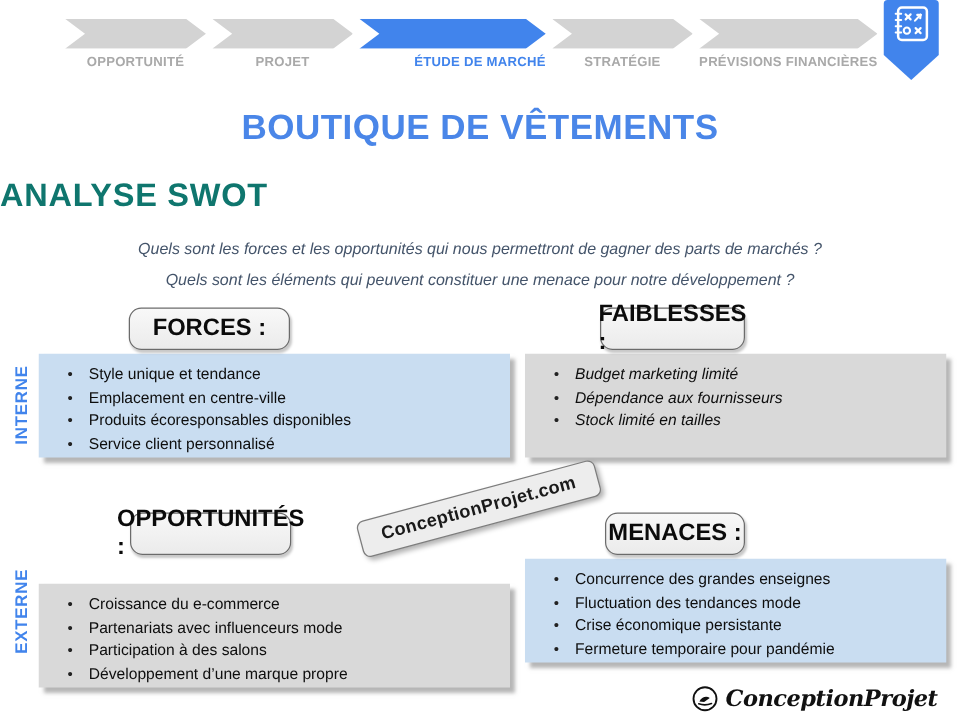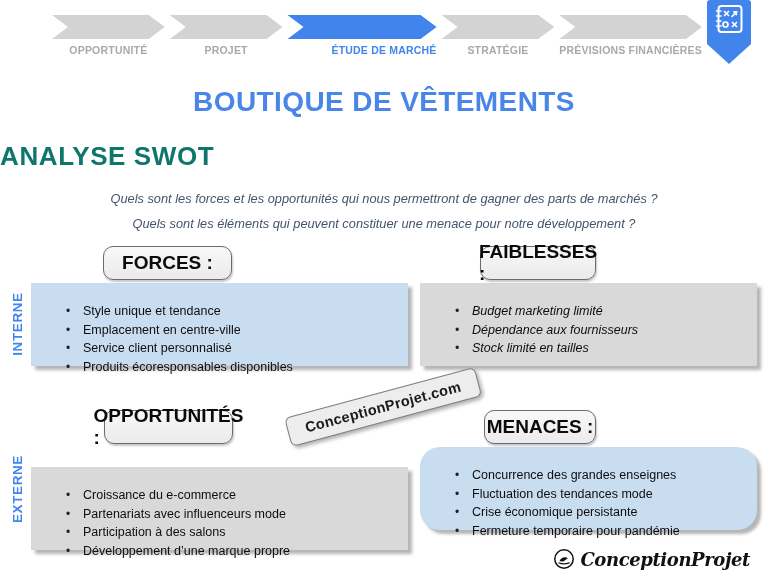--- a/index.html
+++ b/index.html
@@ -35,22 +35,22 @@
   #tag-opportunites{left:104px;top:410px;width:127px;}
   #tag-menaces{left:484px;top:410px;width:110px;}
 
   
   .panel{position:absolute;box-shadow:4px 4px 3px rgba(122,122,122,.55);z-index:1;}
   .panel.blue{background:var(--panel-blue);}
   .panel.gray{background:var(--panel-gray);}
   #panel-forces{left:31px;top:283px;width:377px;height:83px;}
   #panel-faiblesses{left:420px;top:283px;width:337px;height:83px;font-style:italic;}
   #panel-opportunites{left:31px;top:467px;width:377px;height:83px;}
-  #panel-menaces{left:420px;top:447px;width:337px;height:83px;border-radius:20px;}
-  .panel ul{list-style:none;margin:12px;padding:8px 8px 0 22px;}
+  #panel-menaces{left:420px;top:447px;width:337px;height:83px;}
+  .panel ul{list-style:none;margin:0;padding:8px 8px 0 22px;}
   .panel li{position:relative;padding-left:18px;font-size:12.5px;line-height:16px;
             margin-bottom:2.5px;color:#0e0e0e;}
   .panel li::before{content:"•";position:absolute;left:1px;top:0;font-size:12px;color:#222;}
 
   
   .axis{position:absolute;transform:translate(-50%,-50%) rotate(-90deg);white-space:nowrap;
         font-weight:bold;font-size:13.5px;color:var(--accent);letter-spacing:.6px;}
   #axis-interne{left:17px;top:324px;}
   #axis-externe{left:17px;top:489px;}
 
@@ -121,22 +121,22 @@
 
   <div class="tag" id="tag-forces">FORCES :</div>
   <div class="tag" id="tag-faiblesses">FAIBLESSES :</div>
   <div class="tag" id="tag-opportunites">OPPORTUNITÉS :</div>
   <div class="tag" id="tag-menaces">MENACES :</div>
 
   <div class="panel blue" id="panel-forces">
     <ul>
         <li>Style unique et tendance</li>
         <li>Emplacement en centre-ville</li>
+        <li>Produits écoresponsables disponibles</li>
         <li>Service client personnalisé</li>
-        <li>Produits écoresponsables disponibles</li>
       </ul>
   </div>
   <div class="panel gray" id="panel-faiblesses">
     <ul>
         <li>Budget marketing limité</li>
         <li>Dépendance aux fournisseurs</li>
         <li>Stock limité en tailles</li>
       </ul>
   </div>
   <div class="panel gray" id="panel-opportunites">

